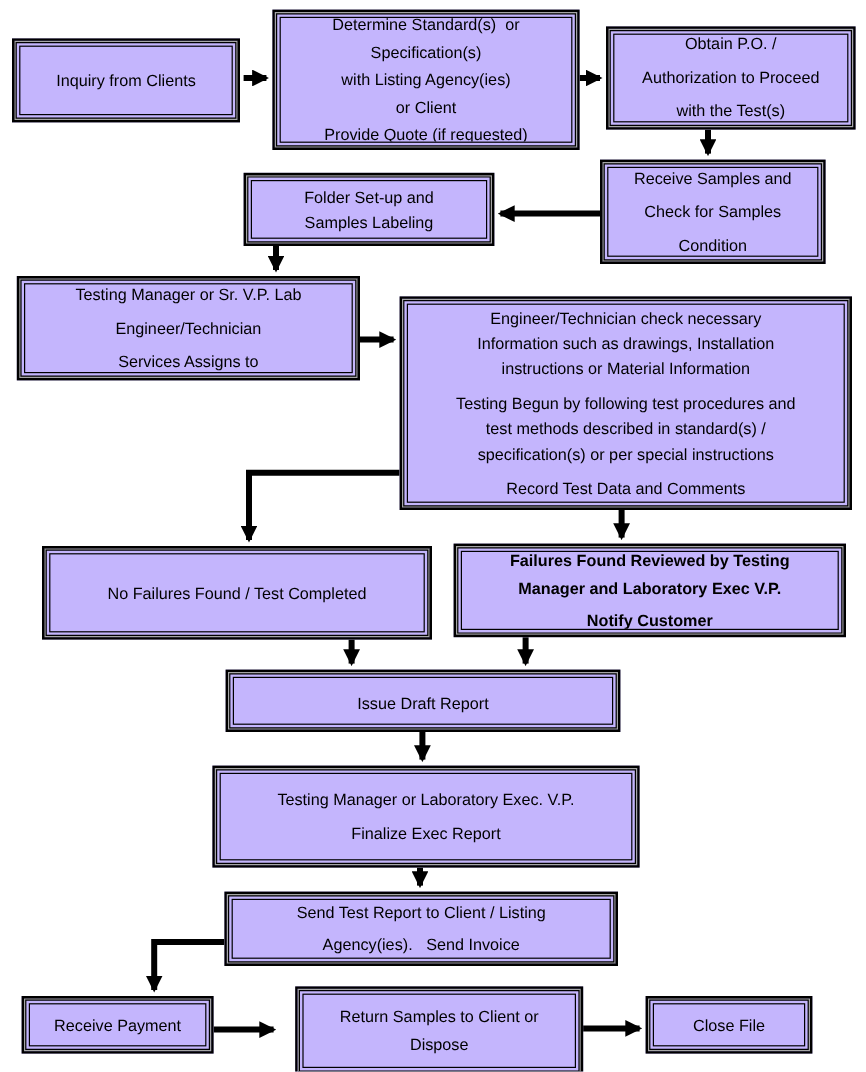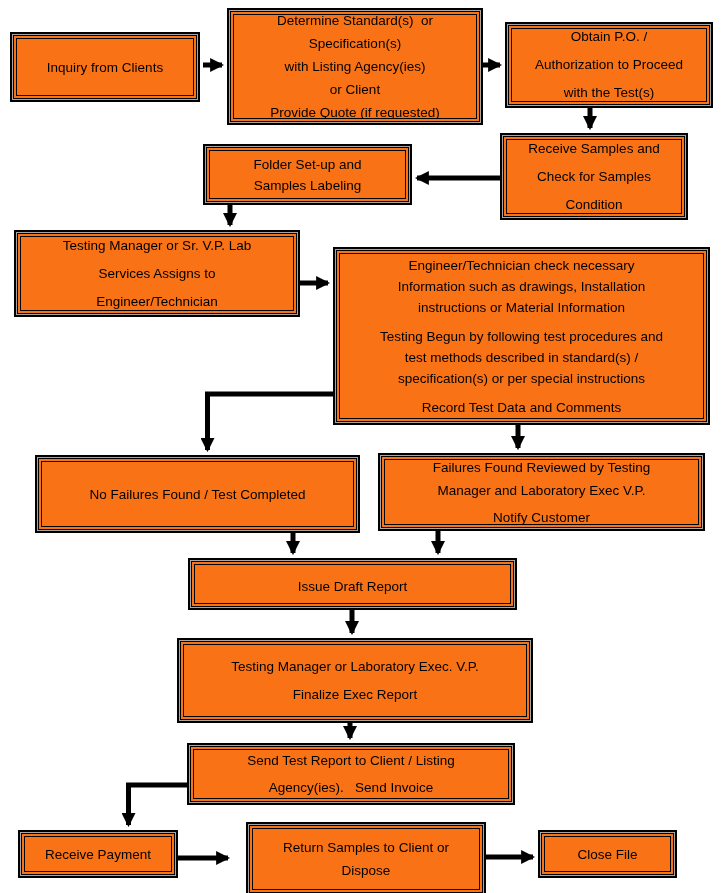--- a/index.html
+++ b/index.html
@@ -7,21 +7,21 @@
     position: relative;
     width: 722px;
     height: 893px;
     background: #ffffff;
     font-family: "Liberation Sans", "DejaVu Sans", sans-serif;
     color: #000;
   }
   #wires { position: absolute; left: 0; top: 0; width: 722px; height: 893px; }
   .node {
     position: absolute;
-    background: #f97316;
+    background: #c4b5fd;
     border: 2px solid #000;
     box-shadow: inset 0 0 0 1px #a6a6a6, inset 0 0 0 2px #000000;
     box-sizing: border-box;
   }
   .node-inner {
     position: absolute;
     inset: 4px;
     border: 1px solid #000;
     display: flex;
     flex-direction: column;
@@ -31,21 +31,21 @@
     overflow: hidden;
   }
   .line {
     font-size: 13.5px;
     line-height: 21px;
     white-space: pre-wrap;
   }
   .n-determine .line { line-height: 23px; }
   .n-obtain .line, .n-receive_samples .line, .n-testing_manager .line, .n-file_report .line { line-height: 28px; }
   .n-send_report .line { line-height: 27px; }
-  .n-failures .line { line-height: 23px; }
+  .n-failures .line { line-height: 23px; font-weight: bold; }
   .n-return_samples .line { line-height: 23px; }
   .gap { margin-top: 8px; }
   .gap-sm { margin-top: 4px; }
   .n-issue_draft .node-inner { justify-content: center; padding-top: 5px; }
 </style>
 </head>
 <body>
 
 <div id="canvas">
 
@@ -109,22 +109,22 @@
   <div class="node n-folder" style="left:203px;top:144px;width:209px;height:61px">
     <div class="node-inner">
       <div class="line">Folder Set-up and</div>
       <div class="line">Samples Labeling</div>
     </div>
   </div>
 
   <div class="node n-testing_manager" style="left:14px;top:230px;width:286px;height:87px">
     <div class="node-inner">
       <div class="line">Testing Manager or Sr. V.P. Lab</div>
+      <div class="line">Engineer/Technician</div>
       <div class="line">Services Assigns to</div>
-      <div class="line">Engineer/Technician</div>
     </div>
   </div>
 
   <div class="node n-engineer" style="left:333px;top:247px;width:377px;height:178px">
     <div class="node-inner">
       <div class="line">Engineer/Technician check necessary</div>
       <div class="line">Information such as drawings, Installation</div>
       <div class="line">instructions or Material Information</div>
       <div class="line gap">Testing Begun by following test procedures and</div>
       <div class="line">test methods described in standard(s) /</div>

